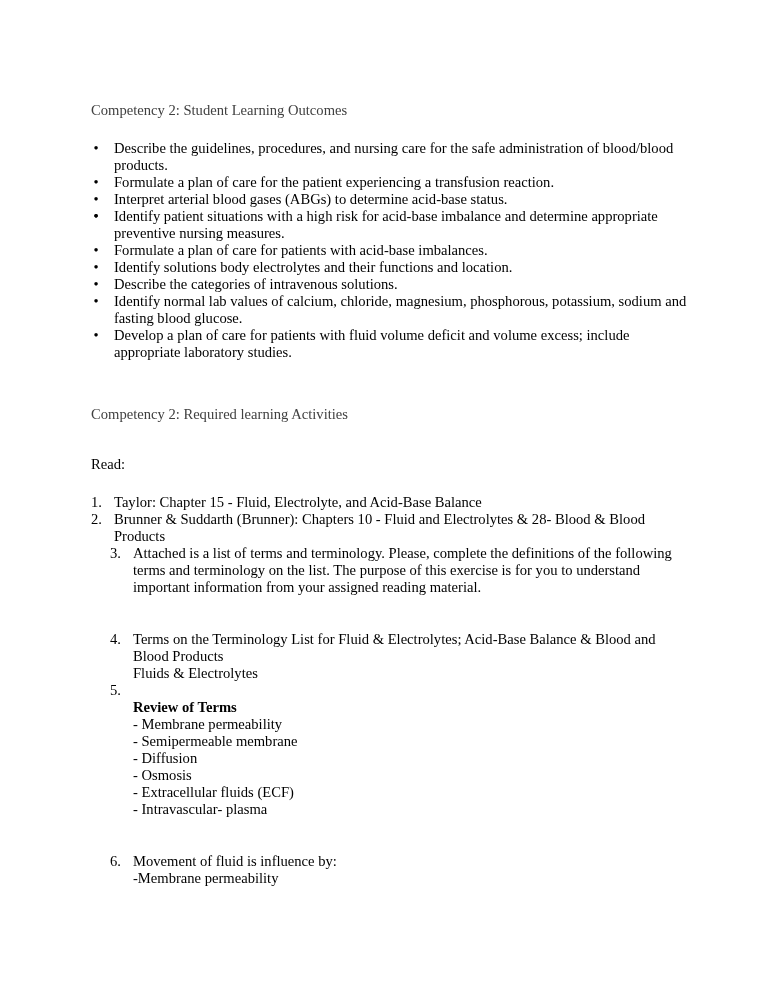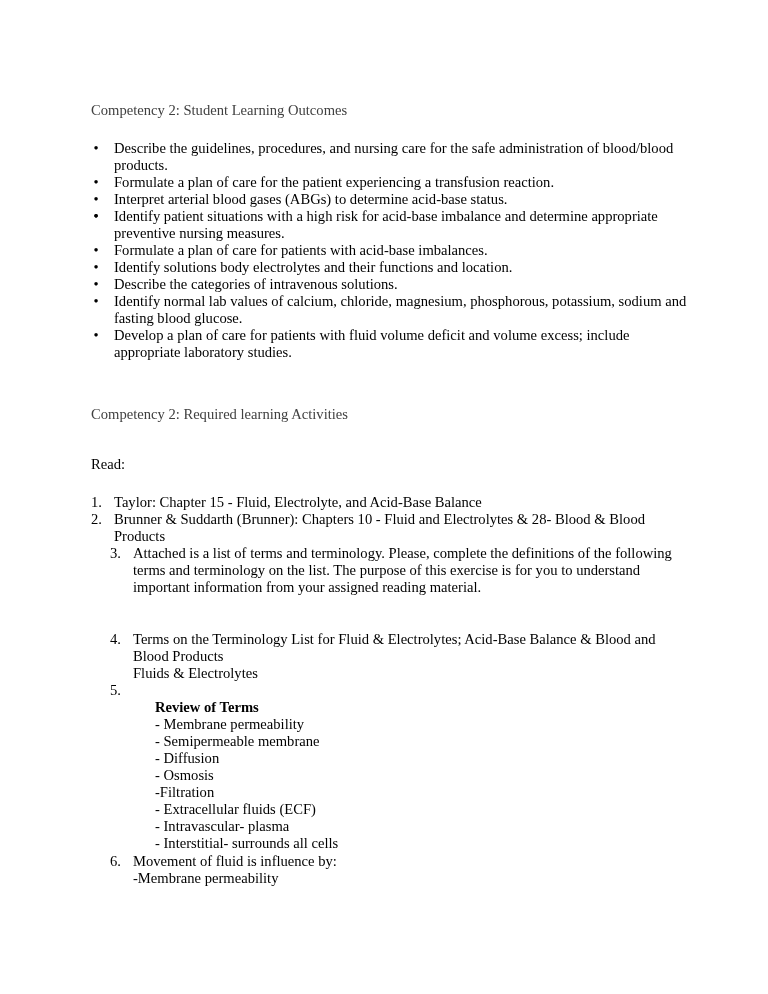--- a/index.html
+++ b/index.html
@@ -15,21 +15,21 @@
     ul.bullets li { position: relative; padding-left: 23px; }
     ul.bullets li .dot { position: absolute; left: 0; top: 0; width: 10px; text-align: center; }
     .h2 { position: absolute; top: 304px; left: 0; }
     .read { position: absolute; top: 354px; left: 0; font-weight: normal; }
     .num { position: relative; padding-left: 23px; }
     .num .n { position: absolute; left: 0; top: 0; }
     .ol1 { position: absolute; top: 392px; left: 0; width: 600px; }
     .ol2 { position: absolute; top: 443px; left: 19px; width: 580px; }
     .ol3 { position: absolute; top: 529px; left: 19px; width: 580px; }
     .ol4 { position: absolute; top: 580px; left: 19px; width: 580px; }
-    .terms { position: absolute; top: 597px; left: 42px; width: 400px; margin-left: 22px; }
+    .terms { position: absolute; top: 597px; left: 42px; width: 400px; }
     .terms .bold { font-weight: bold; }
     .ol5 { position: absolute; top: 751px; left: 19px; width: 580px; }
   </style>
 </head>
 <body>
 
 <div class="page">
 
   <p class="heading h1">Competency 2: Student Learning Outcomes</p>
 
@@ -66,23 +66,21 @@
   <div class="ol4">
     <div class="num"><span class="n">5.</span><span></span></div>
   </div>
 
   <div class="terms">
     <div class="bold">Review of Terms</div>
     <div>- Membrane permeability</div>
     <div>- Semipermeable membrane</div>
     <div>- Diffusion</div>
     <div>- Osmosis</div>
-    <div>-Filtration</div>
     <div>- Extracellular fluids (ECF)</div>
     <div>- Intravascular- plasma</div>
-    <div>- Interstitial- surrounds all cells</div>
   </div>
 
   <div class="ol5">
     <div class="num"><span class="n">6.</span><span>Movement of fluid is influence by:</span><br><span>-Membrane permeability</span></div>
   </div>
 
 </div>
 
 </body></html>

